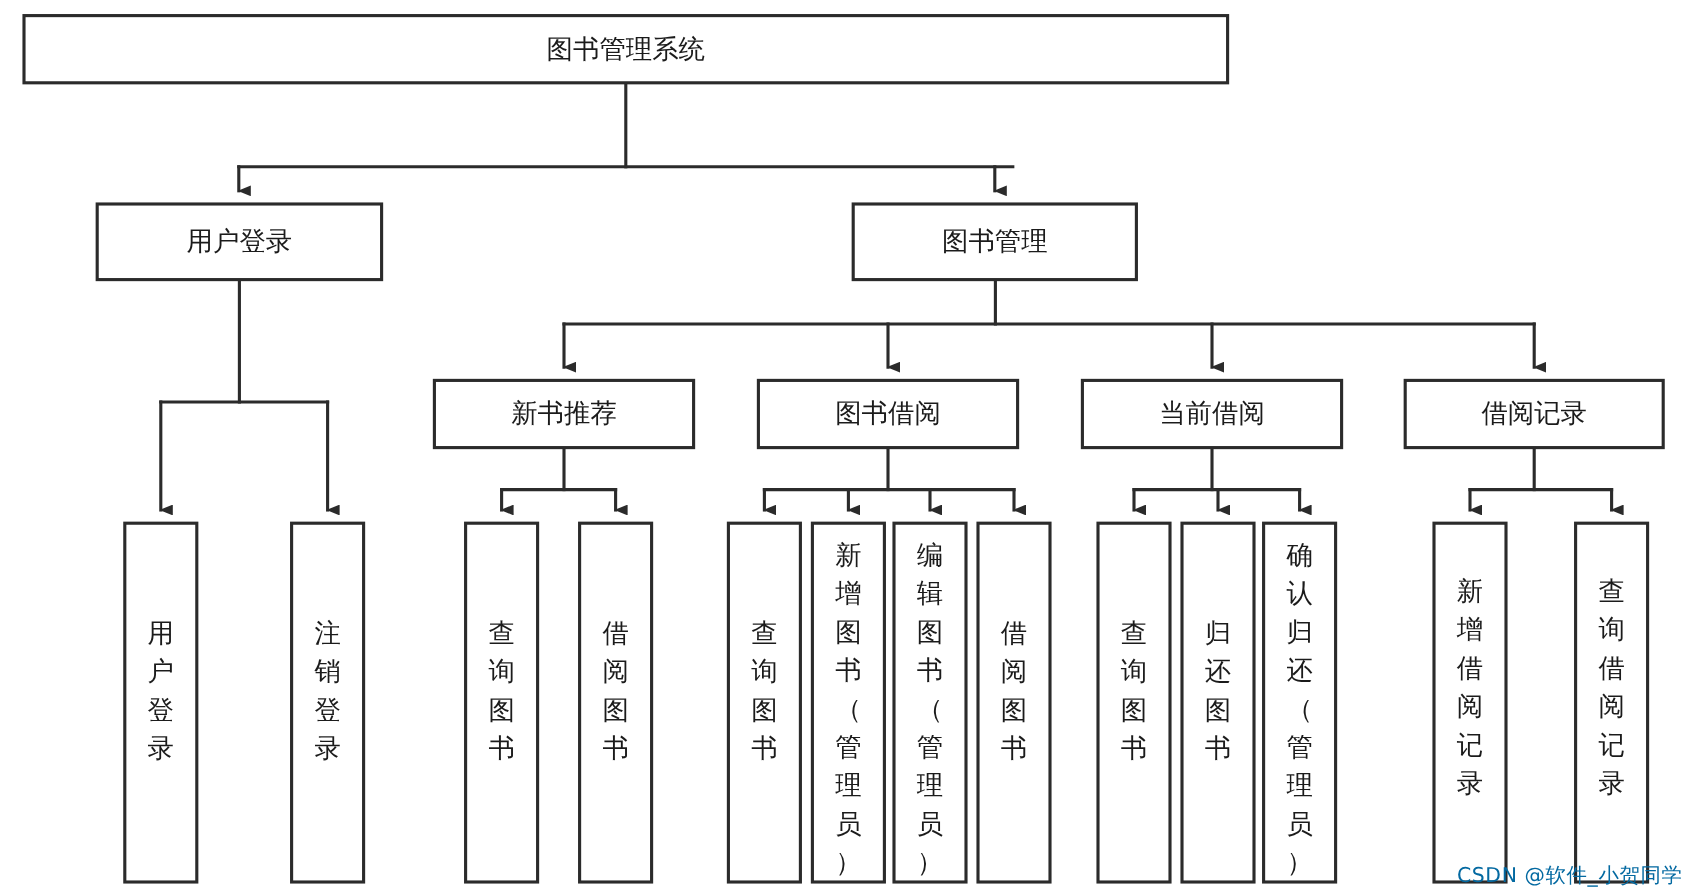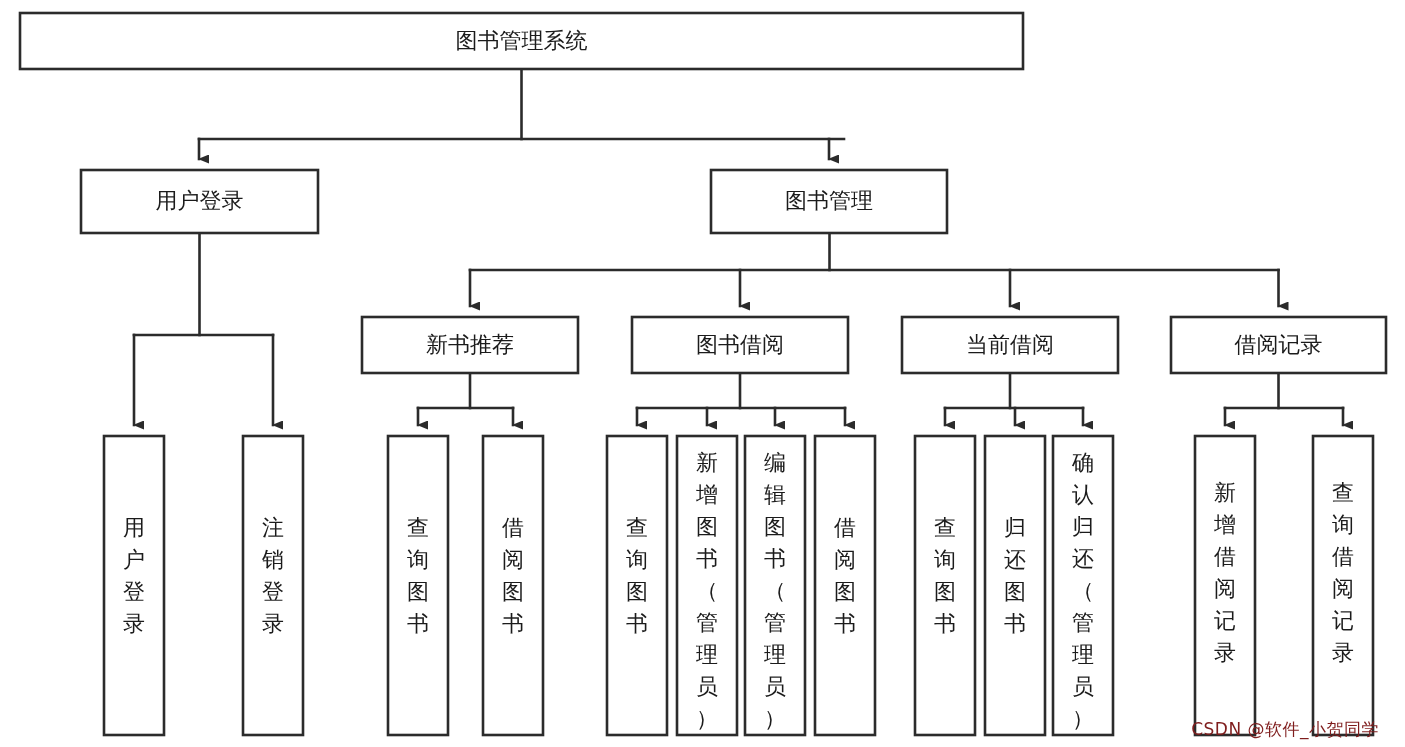--- a/index.html
+++ b/index.html
@@ -45,25 +45,25 @@
     dominant-baseline: middle;
   }
   .node-label-vert {
     fill: #1b1b1b;
     font-family: "DejaVu Sans", "Liberation Sans", sans-serif;
     font-size: 22px;
     text-anchor: middle;
   }
   .watermark-text {
     position: absolute;
-    right: 26px;
+    right: 3px;
     bottom: 6px;
     font-family: "DejaVu Sans", "Liberation Sans", sans-serif;
     font-size: 17px;
-    color: #7f1d1d;
+    color: #0369a1;
     white-space: nowrap;
     letter-spacing: 0.5px;
     margin-left: 17px;
   }
 </style>
 </head>
 <body>
 
 <div id="diagram-root">
 

